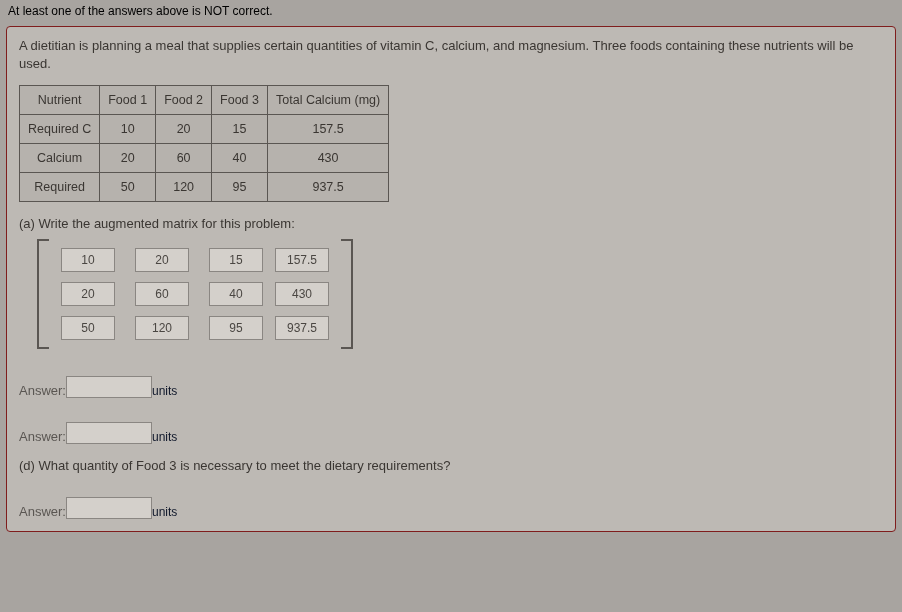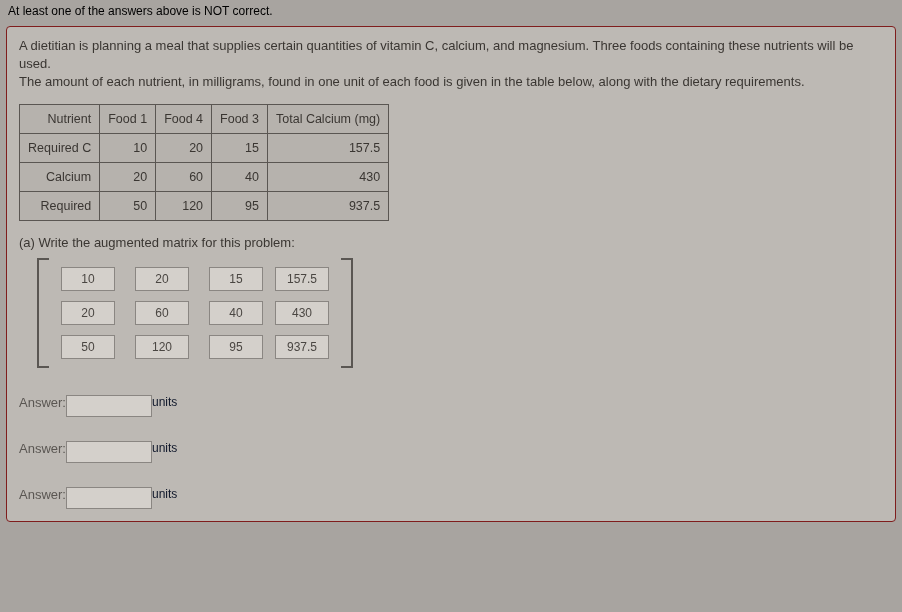--- a/index.html
+++ b/index.html
@@ -26,21 +26,21 @@
   padding: 10px 12px 12px 12px;
 }
 .intro { line-height: 1.4; color: #3a3632; margin-bottom: 12px; }
 .data-table {
   border-collapse: collapse;
   margin-bottom: 14px;
 }
 .data-table th, .data-table td {
   border: 1px solid #5a5652;
   padding: 7px 8px;
-  text-align: right;
+  text-align: center;
   font-size: 12.5px;
   background: #b6b2ad;
 }
 .data-table th { font-weight: normal; }
 .part { margin-top: 14px; }
 .part-label { margin-bottom: 8px; }
 .matrix-wrap {
   display: inline-flex;
   align-items: center;
   margin-left: 18px;
@@ -62,21 +62,21 @@
   background: #d4d0cb;
   border: 1px solid #8a8682;
   text-align: center;
   font-size: 12px;
   line-height: 22px;
   color: #4a4642;
 }
 .ans-line {
   margin-top: 24px;
   display: flex;
-  align-items: flex-start;
+  align-items: flex-end;
   gap: 0;
 }
 .ans-line .label { color: #5a5652; }
 .ans-box {
   width: 86px; height: 22px;
   background: #d4d0cb;
   border: 1px solid #8a8682;
 }
 .units { color: #0f172a; font-size: 12px; }
 .cursor {
@@ -87,29 +87,28 @@
 </style>
 </head>
 <body>
 
 <div class="warn">At least one of the answers above is NOT correct.</div>
 
 <div class="card">
 
   <div class="intro">
     <span>A dietitian is planning a meal that supplies certain quantities of vitamin C, calcium, and magnesium. Three foods containing these nutrients will be used.</span><br>
-    <span>The amount of each nutrient, in milligrams, found in one unit of each food is given in the table below, along with the dietary requirements.</span>
   </div>
 
   <table class="data-table">
     <tbody>
         <tr>
       <th>Nutrient</th>
       <th>Food 1</th>
-      <th>Food 4</th>
+      <th>Food 2</th>
       <th>Food 3</th>
       <th>Total Calcium (mg)</th>
     </tr>
     <tr>
       <td>Required C</td>
       <td>10</td>
       <td>20</td>
       <td>15</td>
       <td>157.5</td>
     </tr>
@@ -176,20 +175,21 @@
 
   <div class="part">
     <div class="ans-line">
       <span class="label">Answer:</span>
       <input class="ans-box" style="">
       <span class="units">units</span>
     </div>
   </div>
 
   <div class="part">
+    <div class="part-label">(d) What quantity of Food 3 is necessary to meet the dietary requirements?</div>
     <div class="ans-line">
       <span class="label">Answer:</span>
       <input class="ans-box" style="">
       <span class="units">units</span>
     </div>
   </div>
 
 </div>
 
 </body></html>

